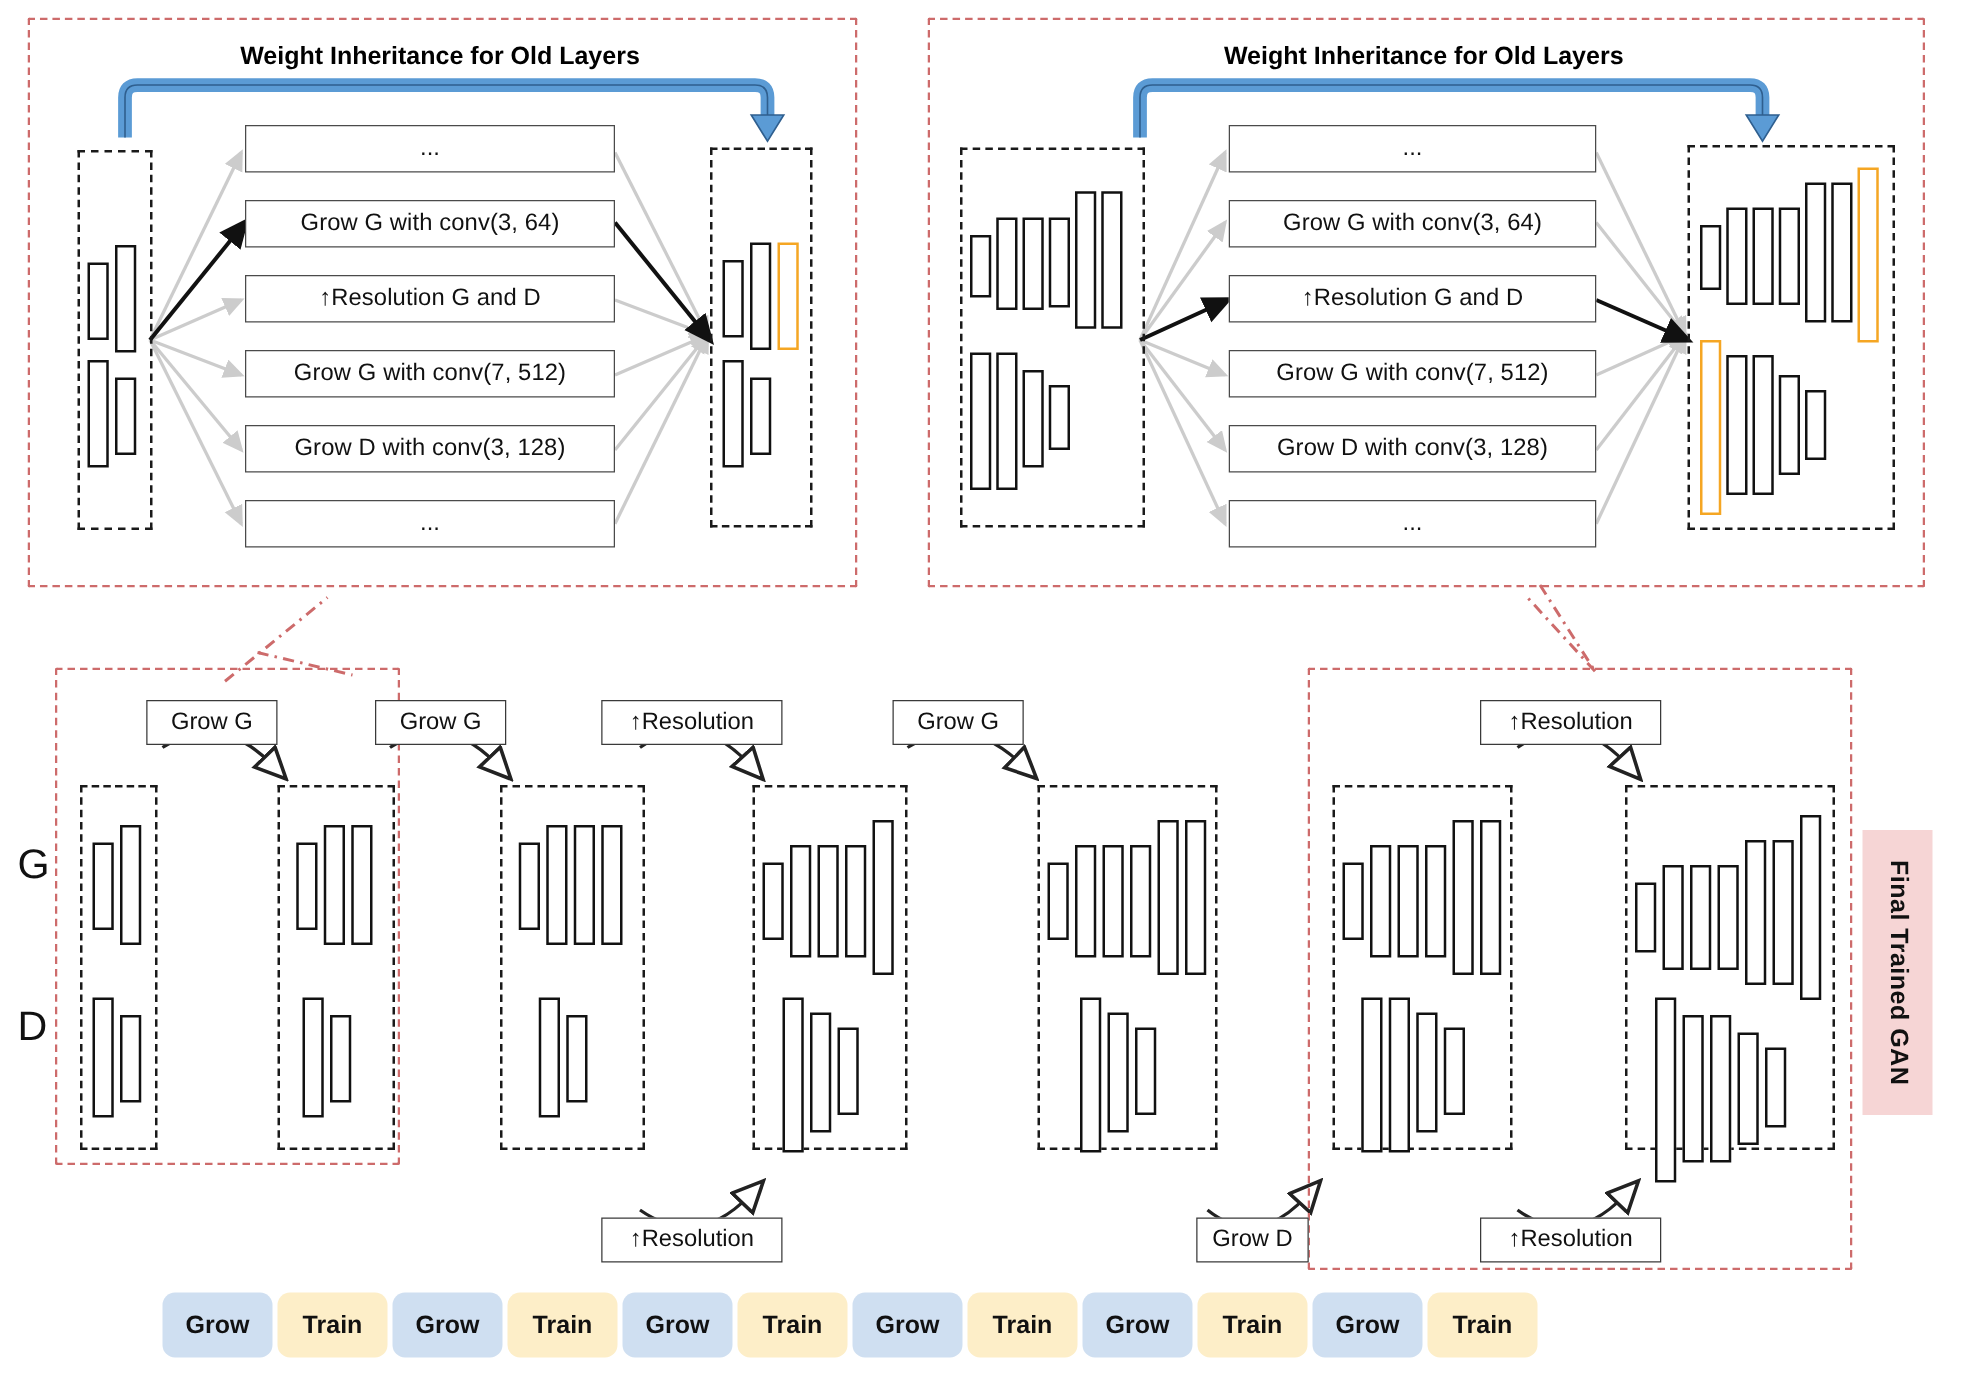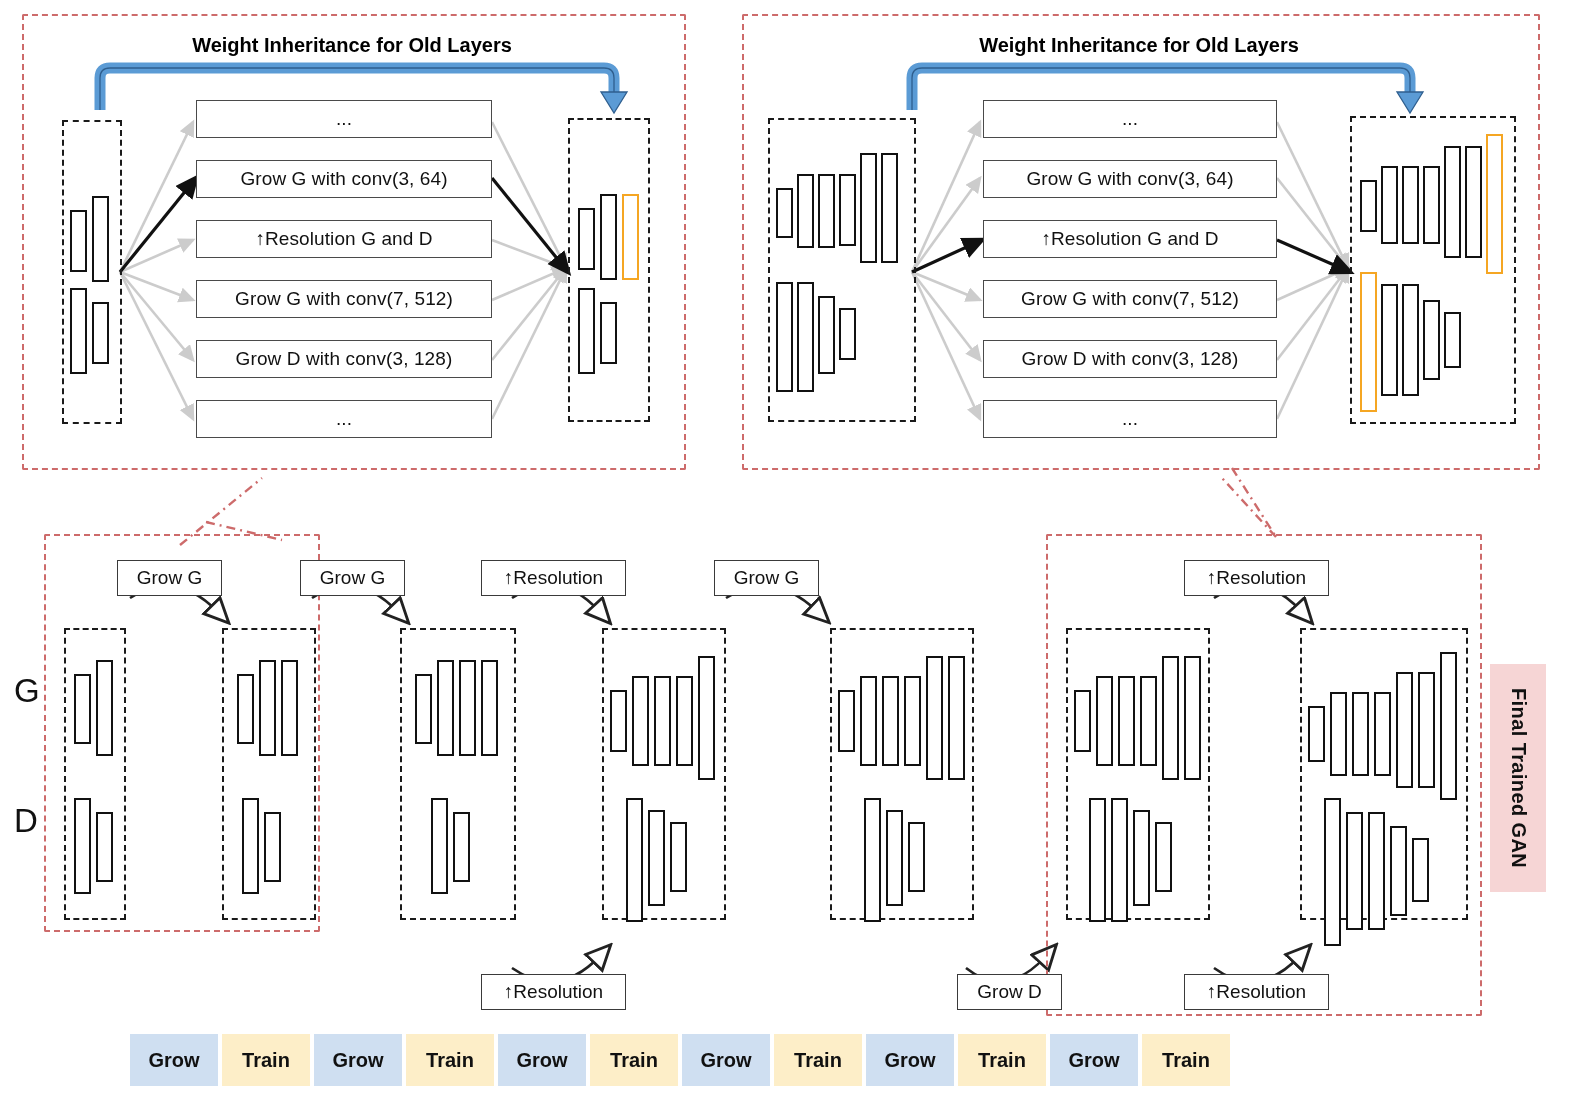--- a/index.html
+++ b/index.html
@@ -32,21 +32,21 @@
 
   
   .gdlabel{position:absolute;font-size:33px;color:#111;}
 
   
   .finalgan{position:absolute;background:#f6d5d5;display:flex;
             align-items:center;justify-content:center;}
   .finalgan span{writing-mode:vertical-rl;font-weight:bold;font-size:20px;
                  color:#111;letter-spacing:0.4px;white-space:nowrap;}
   .badge{position:absolute;display:flex;align-items:center;justify-content:center;
-         font-weight:bold;font-size:20px;color:#111;height:52px;}
+         font-weight:bold;font-size:20px;color:#111;height:52px;border-radius:10px;}
   .badge.grow{background:#cfdff1;}
   .badge.train{background:#fdeec8;}
 
   svg.ov{position:absolute;left:0;top:0;width:1578px;height:1113px;
          pointer-events:none;overflow:visible;}
 </style>
 </head>
 <body>
 
 <svg class="ov" viewBox="0 0 1578 1113">
@@ -254,21 +254,21 @@
       <span>Grow G</span>
     </div>
     <div class="opbox" style="left: 1184px; top: 560px; width: 145px; height: 36px;">
       <span>↑Resolution</span>
     </div>
   </div>
 <div class="abs" id="ops-bottom" style="left:0;top:0;width:1578px;height:1px;">
     <div class="opbox" style="left: 481px; top: 974px; width: 145px; height: 36px;">
       <span>↑Resolution</span>
     </div>
-    <div class="opbox" style="left: 957px; top: 974px; width: 105px; height: 36px;">
+    <div class="opbox" style="left: 957px; top: 974px; width: 90px; height: 36px;">
       <span>Grow D</span>
     </div>
     <div class="opbox" style="left: 1184px; top: 974px; width: 145px; height: 36px;">
       <span>↑Resolution</span>
     </div>
   </div>
 <div class="abs" id="stages" style="left:0;top:0;width:1578px;height:1px;">
     <div class="dashbox" style="left: 64px; top: 628px; width: 58px; height: 288px;"></div>
     <div class="abs" id="st0-g" style="left: 73.5px; top: 652px; width: 39px; height: 160px;">
       <div class="bar" style="left: 0px; top: 22px; width: 17px; height: 70px;"></div>

